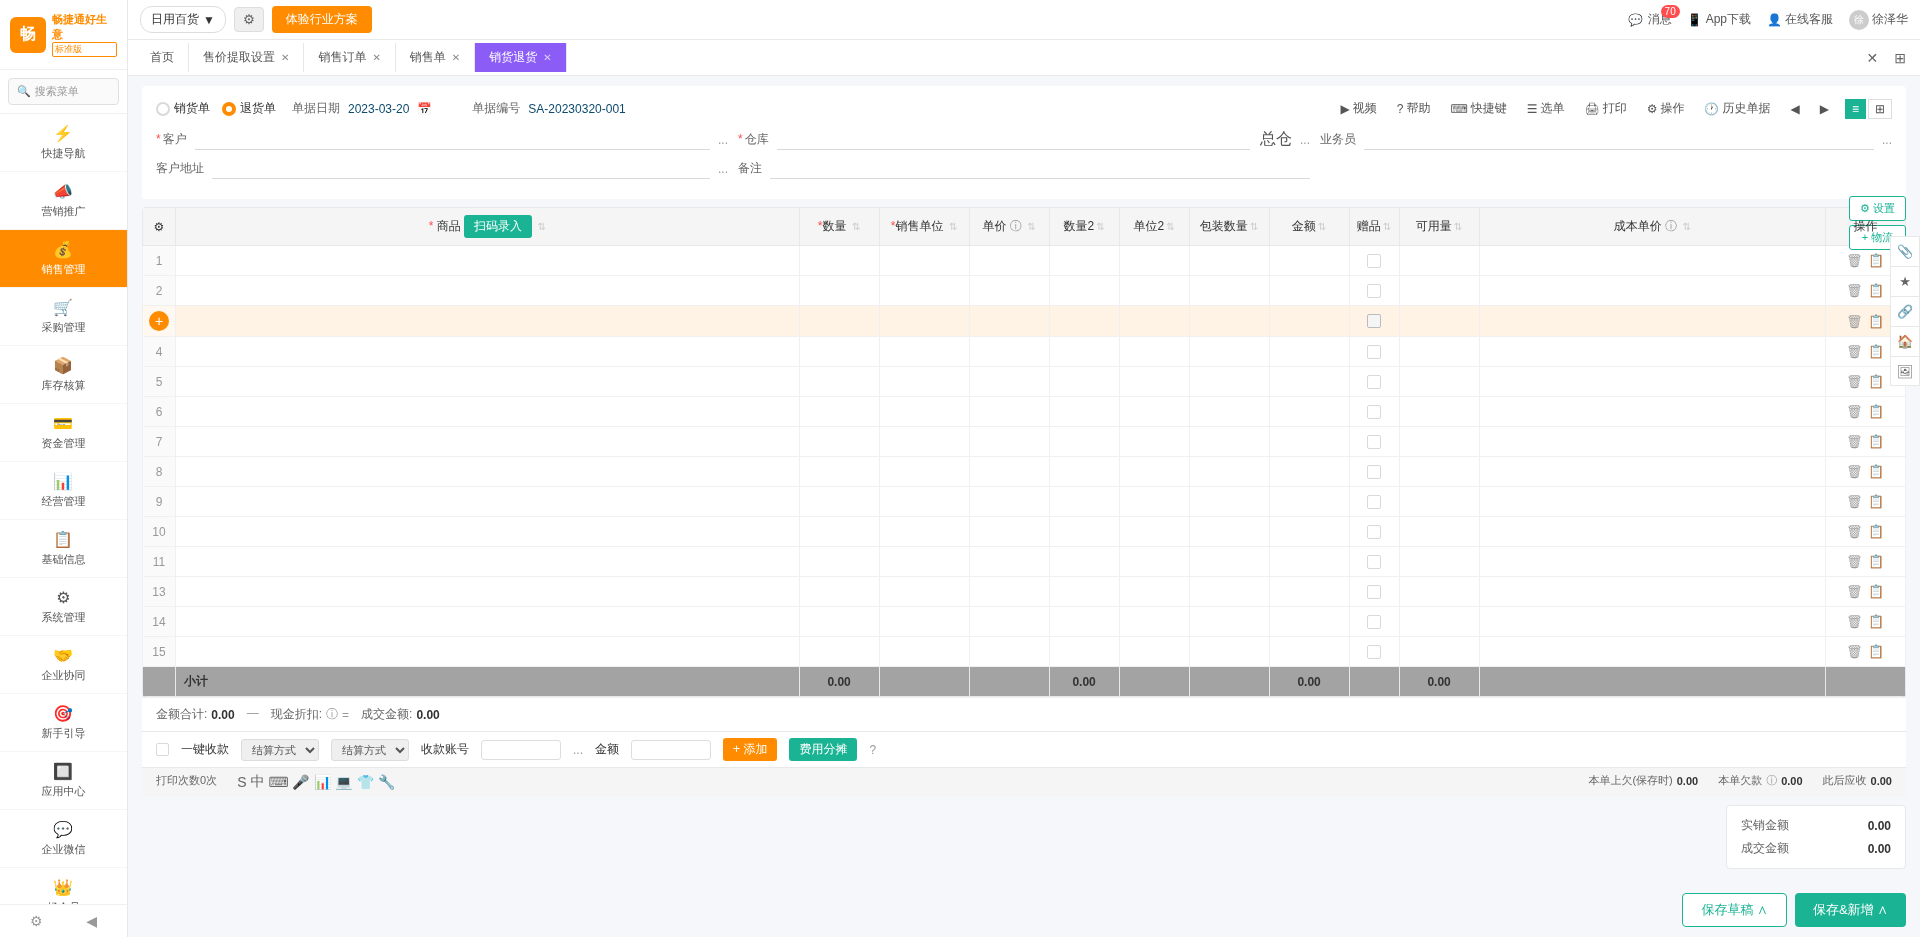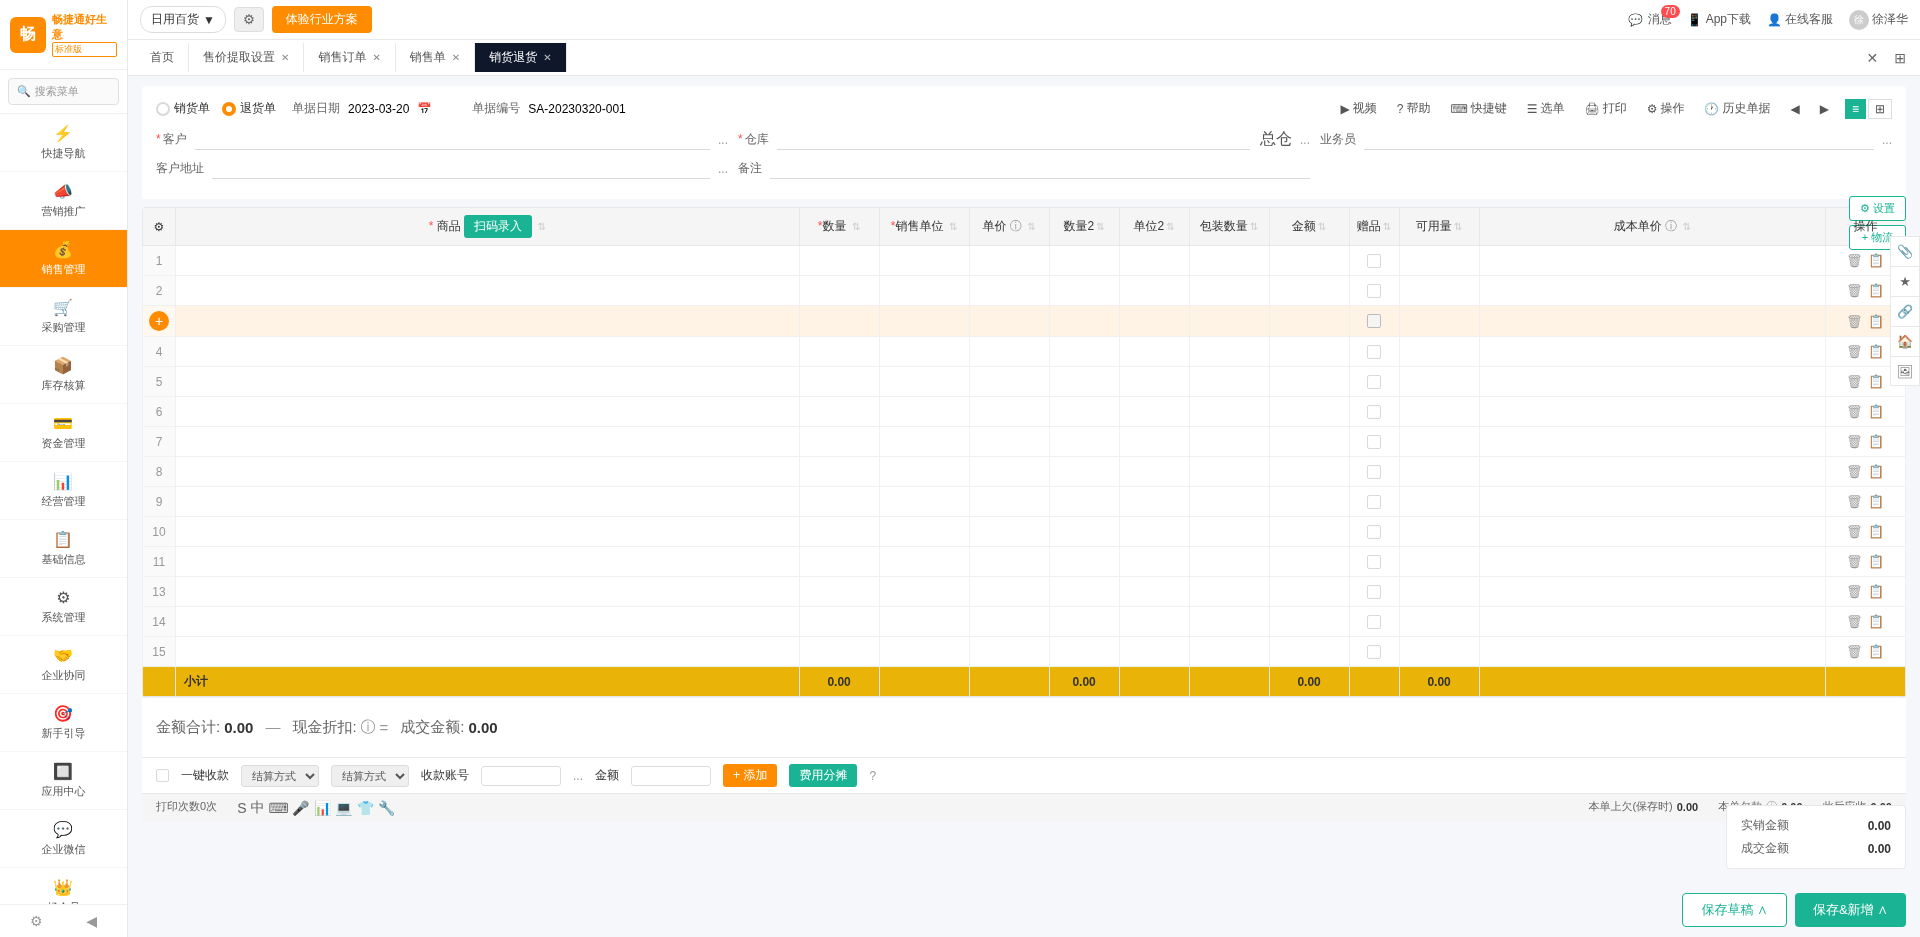--- a/index.html
+++ b/index.html
@@ -33,38 +33,38 @@
     .experience-btn { padding: 5px 14px; background: #ff8c00; color: #fff; border: none; border-radius: 4px; font-size: 12px; cursor: pointer; }
     .topbar-right { display: flex; align-items: center; gap: 16px; font-size: 12px; color: #555; }
     .topbar-msg { display: flex; align-items: center; gap: 4px; cursor: pointer; position: relative; }
     .badge { background: #ff4d4f; color: #fff; border-radius: 10px; font-size: 10px; padding: 1px 4px; position: absolute; top: -6px; right: -8px; }
     .topbar-app, .topbar-service, .topbar-user { display: flex; align-items: center; gap: 3px; cursor: pointer; }
     .avatar { width: 20px; height: 20px; border-radius: 50%; background: #ccc; display: flex; align-items: center; justify-content: center; font-size: 10px; color: #fff; }
 
     
     .tabs-bar { height: 36px; background: #fff; border-bottom: 1px solid #e8e8e8; display: flex; align-items: center; padding: 0 8px; gap: 0; flex-shrink: 0; }
     .tab { display: flex; align-items: center; gap: 4px; padding: 6px 14px; font-size: 12px; cursor: pointer; color: #555; border-right: 1px solid #e8e8e8; white-space: nowrap; }
-    .tab.active { background: #0f172a; color: #fff; border-radius: 0; }
+    .tab.active { background: #8b5cf6; color: #fff; border-radius: 0; }
     .tab-close { font-size: 10px; margin-left: 2px; opacity: 0.7; }
     .tabs-actions { margin-left: auto; display: flex; align-items: center; gap: 4px; }
     .tab-action-btn { padding: 2px 6px; cursor: pointer; color: #666; font-size: 14px; }
 
     
     .content { flex: 1; overflow-y: auto; padding: 10px 14px; background: #f5f7fa; }
 
     
     .form-card { background: #fff; border-radius: 4px; padding: 12px 14px; margin-bottom: 8px; }
     .form-header { display: flex; align-items: center; gap: 16px; margin-bottom: 10px; }
     .radio-group { display: flex; align-items: center; gap: 12px; }
     .radio-item { display: flex; align-items: center; gap: 4px; cursor: pointer; font-size: 12px; }
     .radio-circle { width: 14px; height: 14px; border-radius: 50%; border: 2px solid #d9d9d9; }
     .radio-circle.checked { border-color: #ff8c00; background: #ff8c00; position: relative; }
     .radio-circle.checked::after { content: ''; position: absolute; top: 2px; left: 2px; width: 6px; height: 6px; background: #fff; border-radius: 50%; }
     .form-date-group { display: flex; align-items: center; gap: 8px; font-size: 12px; }
-    .form-date-value { color: #000000; }
+    .form-date-value { color: #0c4a6e; }
     .form-doc-group { display: flex; align-items: center; gap: 8px; font-size: 12px; margin-left: 24px; }
     .form-toolbar { display: flex; align-items: center; gap: 12px; margin-left: auto; font-size: 12px; color: #555; }
     .toolbar-btn { display: flex; align-items: center; gap: 3px; cursor: pointer; padding: 2px 4px; }
     .view-btns { display: flex; gap: 2px; }
     .view-btn { padding: 2px 6px; border: 1px solid #ddd; cursor: pointer; font-size: 12px; }
     .view-btn.active { background: #1ab394; color: #fff; border-color: #1ab394; }
 
     
     .form-fields { display: grid; grid-template-columns: 1fr 1fr 1fr; gap: 10px; margin-bottom: 8px; }
     .field-group { display: flex; align-items: center; gap: 8px; }
@@ -83,28 +83,28 @@
     thead th { padding: 7px 6px; text-align: center; border: 1px solid #e8e8e8; font-weight: normal; color: #333; white-space: nowrap; position: relative; }
     thead th .sort-icon { color: #ccc; margin-left: 2px; font-size: 10px; }
     tbody tr { background: #fff; }
     tbody tr.highlighted { background: #fff3e6; }
     tbody td { padding: 5px 6px; border: 1px solid #f0f0f0; text-align: center; height: 30px; }
     tbody td.row-num { color: #999; background: #fafafa; width: 30px; }
     tbody td.product-cell { text-align: left; }
     .checkbox-cell { display: flex; justify-content: center; align-items: center; }
     .custom-checkbox { width: 14px; height: 14px; border: 1px solid #d9d9d9; border-radius: 2px; background: #fff; }
     .add-row-btn { width: 20px; height: 20px; background: #ff8c00; color: #fff; border-radius: 50%; display: flex; align-items: center; justify-content: center; cursor: pointer; font-size: 14px; }
-    .table-footer td { background: #eab308; font-weight: bold; border: 1px solid #e8e8e8; }
+    .table-footer td { background: #a3a3a3; font-weight: bold; border: 1px solid #e8e8e8; }
 
     
     .row-actions { display: flex; justify-content: center; gap: 6px; }
     .row-action-btn { color: #999; cursor: pointer; font-size: 13px; }
 
     
-    .summary-bar { background: #fff; padding: 20px 14px; display: flex; align-items: flex-start; gap: 12px; border-top: 1px solid #f0f0f0; font-size: 15px; flex-shrink: 0; }
+    .summary-bar { background: #fff; padding: 8px 14px; display: flex; align-items: flex-start; gap: 12px; border-top: 1px solid #f0f0f0; font-size: 12px; flex-shrink: 0; }
     .summary-bar .sum-item { display: flex; align-items: center; gap: 4px; }
     .sum-label { color: #666; }
     .sum-value { color: #333; font-weight: bold; }
     .sum-dash { color: #999; }
 
     
     .bottom-bar { background: #fff; padding: 6px 14px; border-top: 1px solid #e8e8e8; display: flex; align-items: center; gap: 12px; flex-shrink: 0; font-size: 12px; }
     .checkbox-sm { width: 13px; height: 13px; border: 1px solid #d9d9d9; border-radius: 2px; display: inline-block; }
     .bottom-select { padding: 3px 6px; border: 1px solid #ddd; border-radius: 3px; font-size: 11px; color: #555; cursor: pointer; }
     .add-cost-btn { padding: 3px 10px; background: #ff8c00; color: #fff; border: none; border-radius: 3px; cursor: pointer; font-size: 12px; }

